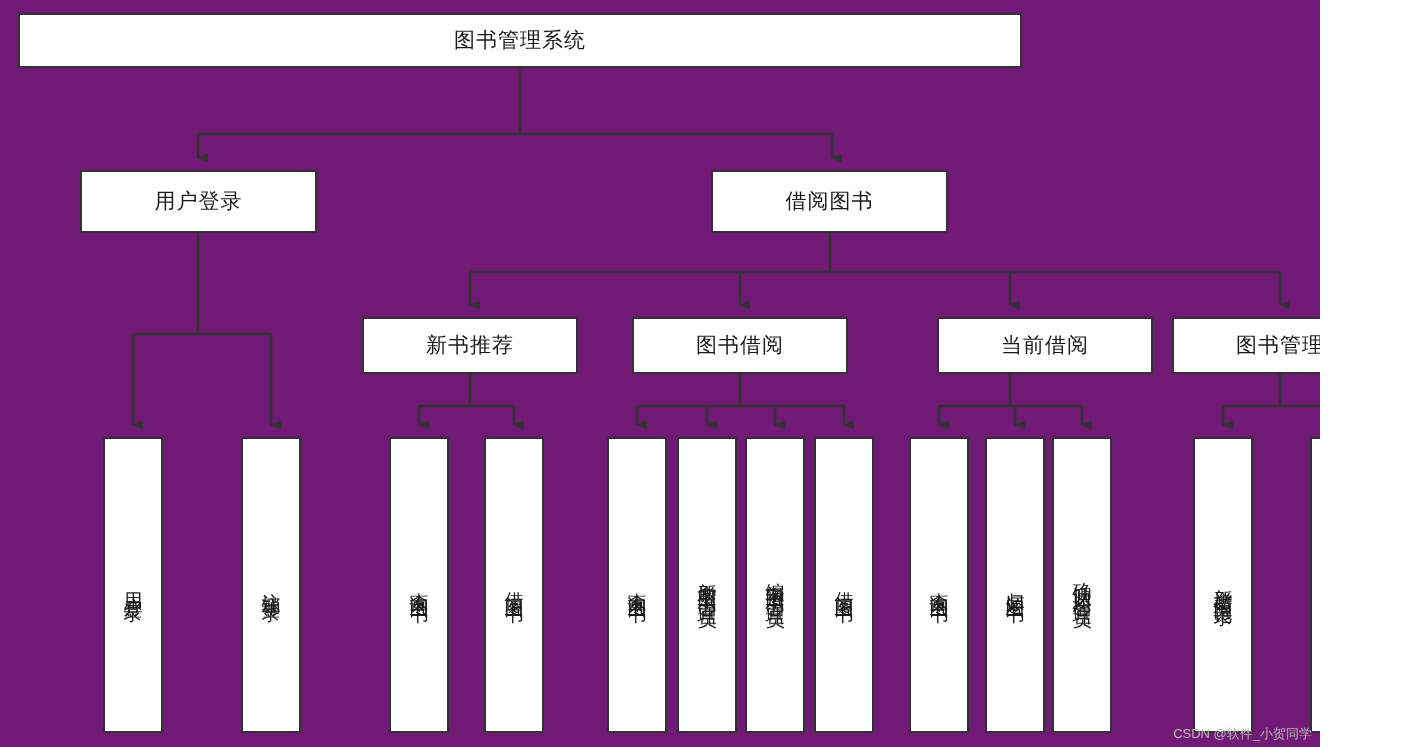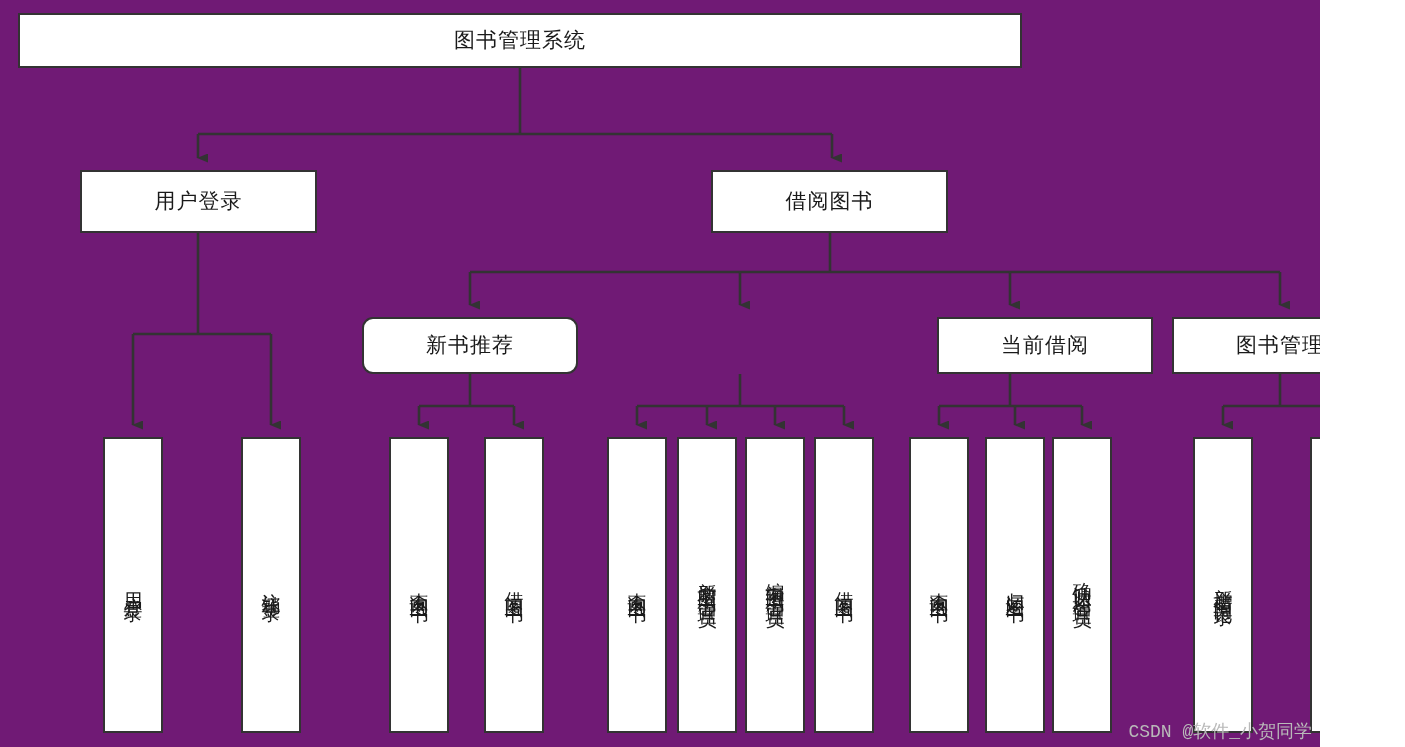--- a/index.html
+++ b/index.html
@@ -55,23 +55,23 @@
     left: 0;
     top: 0;
     width: 1405px;
     height: 747px;
     pointer-events: none;
   }
   .watermark {
     position: absolute;
     right: 8px;
     bottom: 4px;
-    font-size: 18px;
+    font-size: 13px;
     color: #b9b9b9;
-    font-family: Liberation Mono, monospace;
+    font-family: Liberation Sans, sans-serif;
     white-space: nowrap;
   }
 </style>
 </head>
 <body>
 
 <div id="canvas">
 
   <svg class="links" viewBox="0 0 1405 747">
     <defs>
@@ -139,22 +139,25 @@
     <span>图书管理系统</span>
   </div>
 
   <div class="node horiz" id="l2-0" style="left: 80px; top: 170px; width: 237px; height: 63px;">
     <span>用户登录</span>
   </div>
   <div class="node horiz" id="l2-1" style="left: 711px; top: 170px; width: 237px; height: 63px;">
     <span>借阅图书</span>
   </div>
 
-  <div class="node horiz" id="l3-0" style="left: 362px; top: 317px; width: 216px; height: 57px; border-radius: 11px;">
+  <div class="node horiz" id="l3-0" style="left: 362px; top: 317px; width: 216px; height: 57px;">
     <span>新书推荐</span>
+  </div>
+  <div class="node horiz" id="l3-1" style="left: 632px; top: 317px; width: 216px; height: 57px;">
+    <span>图书借阅</span>
   </div>
   <div class="node horiz" id="l3-2" style="left: 937px; top: 317px; width: 216px; height: 57px;">
     <span>当前借阅</span>
   </div>
   <div class="node horiz" id="l3-3" style="left: 1172px; top: 317px; width: 216px; height: 57px;">
     <span>图书管理</span>
   </div>
 
   <div class="node vert" id="leaf-0" style="left: 103px; top: 437px; width: 60px; height: 296px;">
     <span>用户登录</span>

